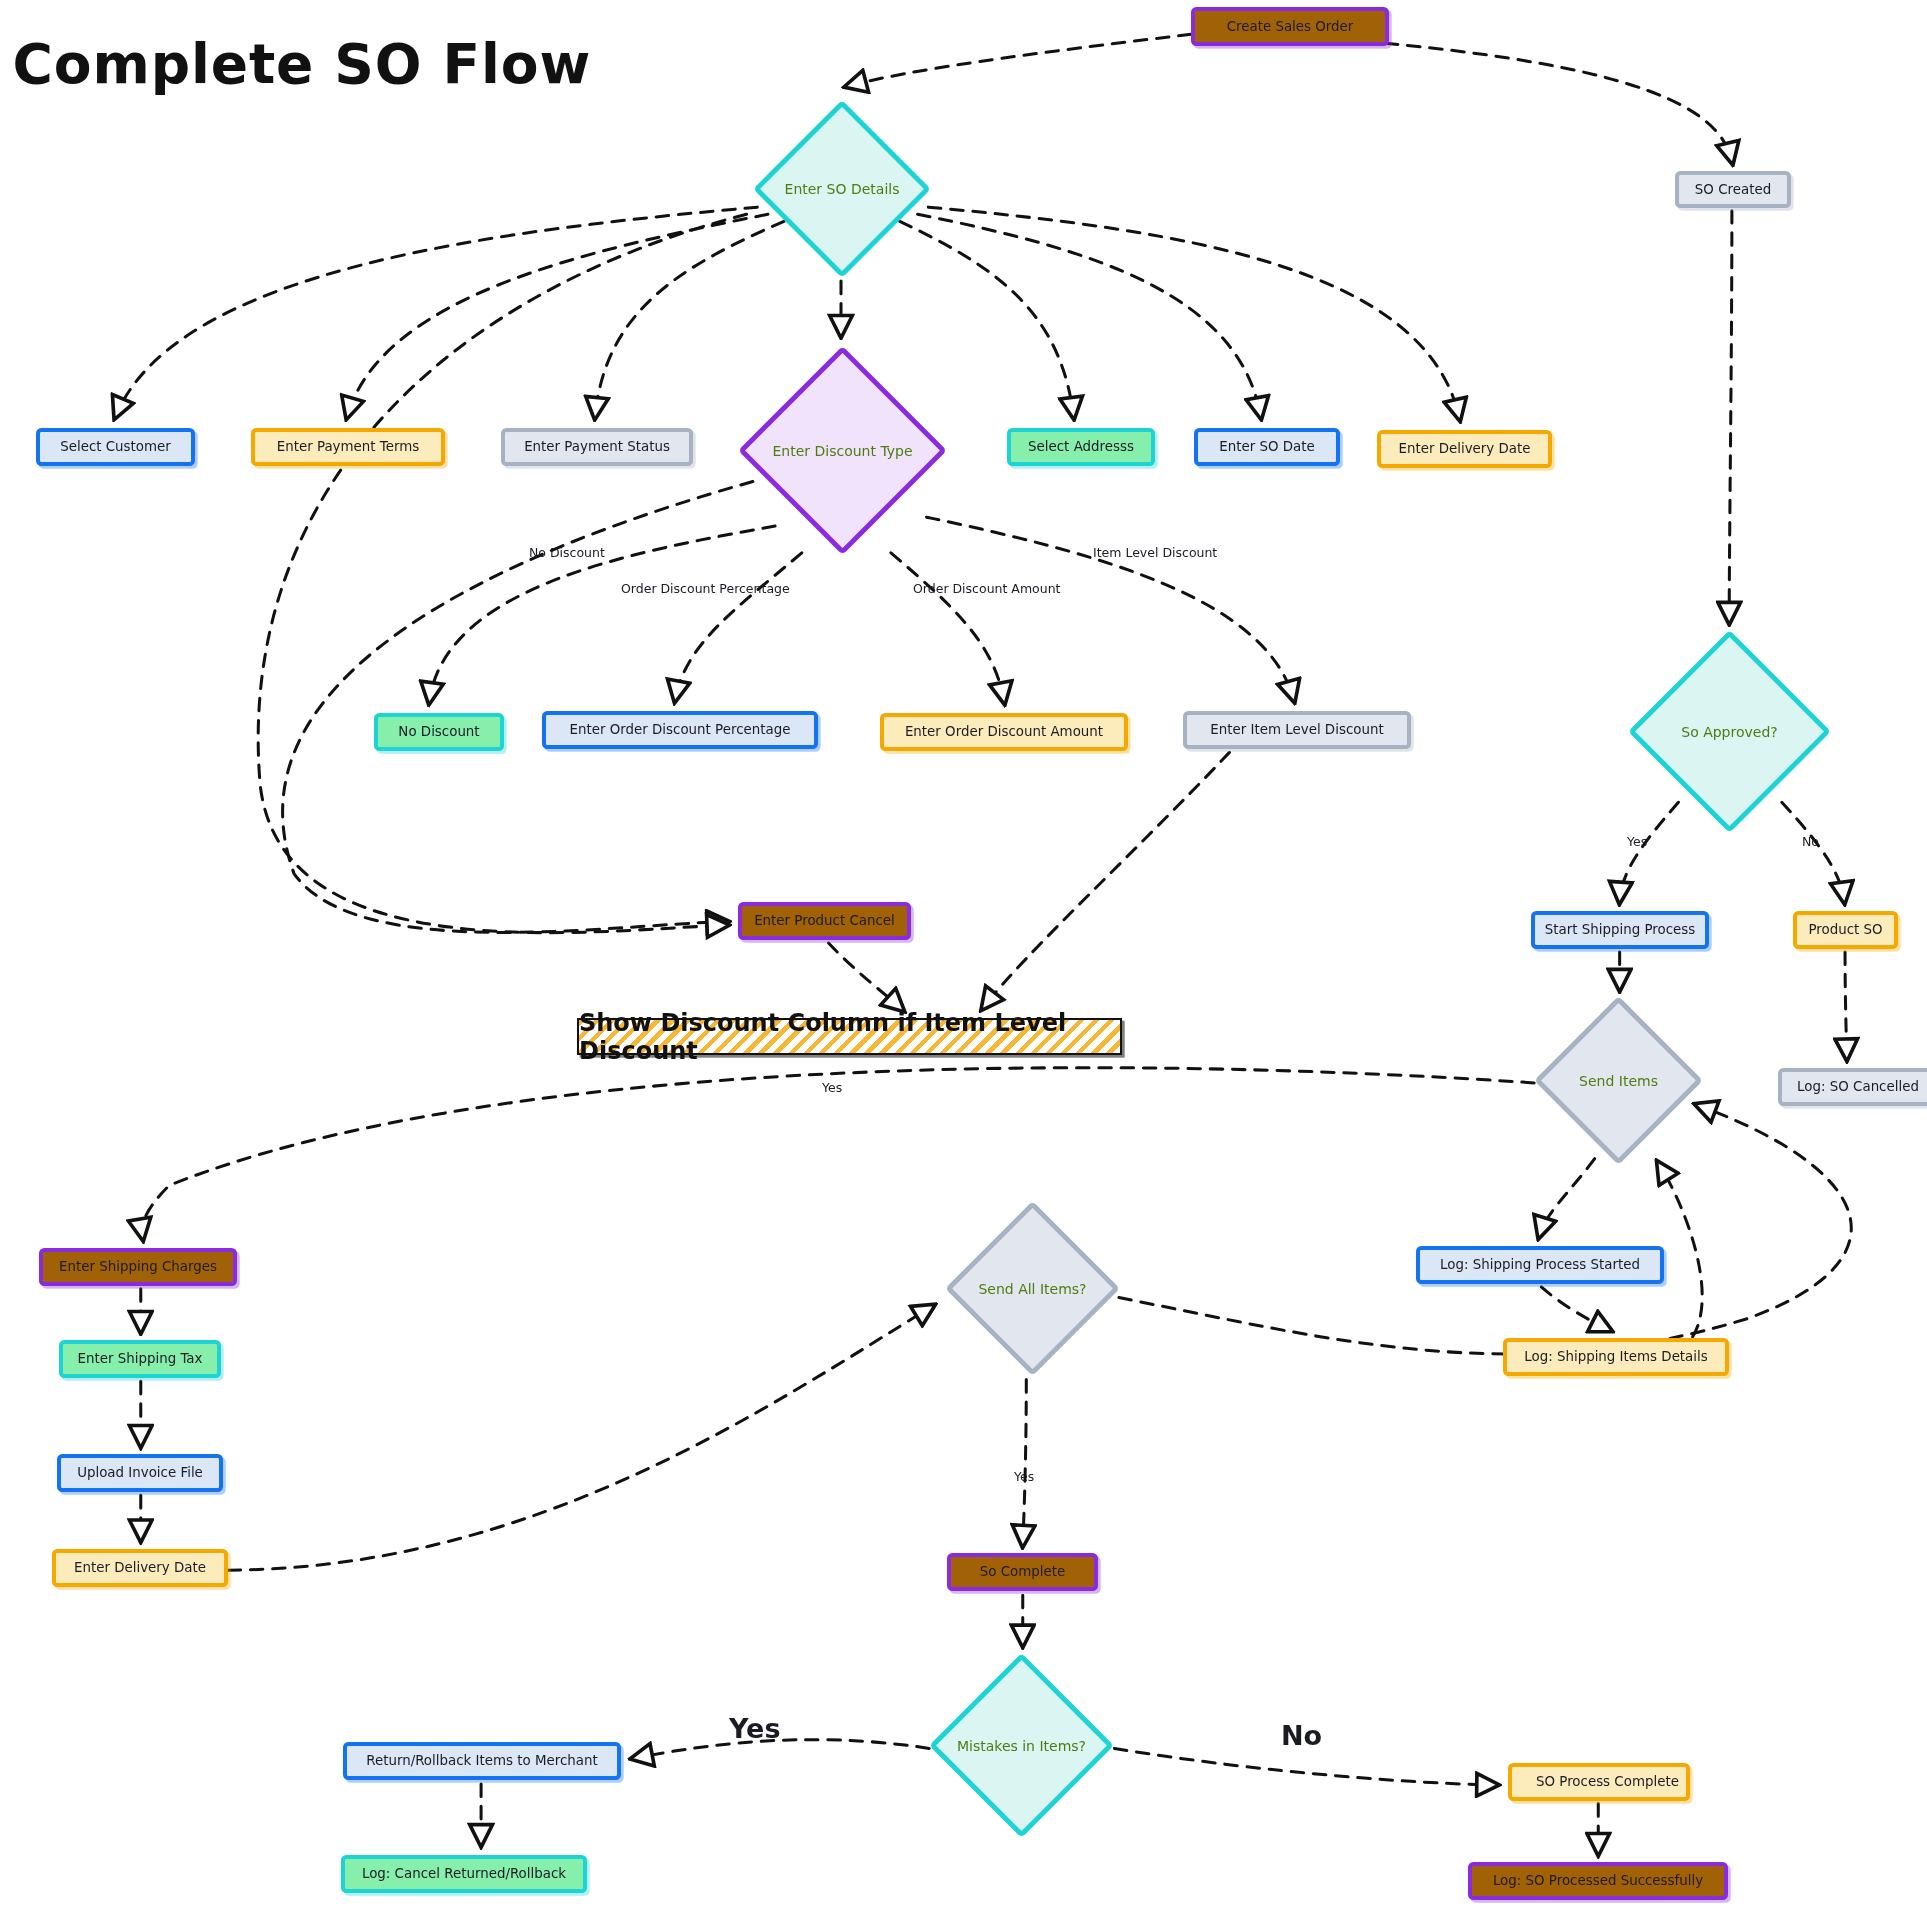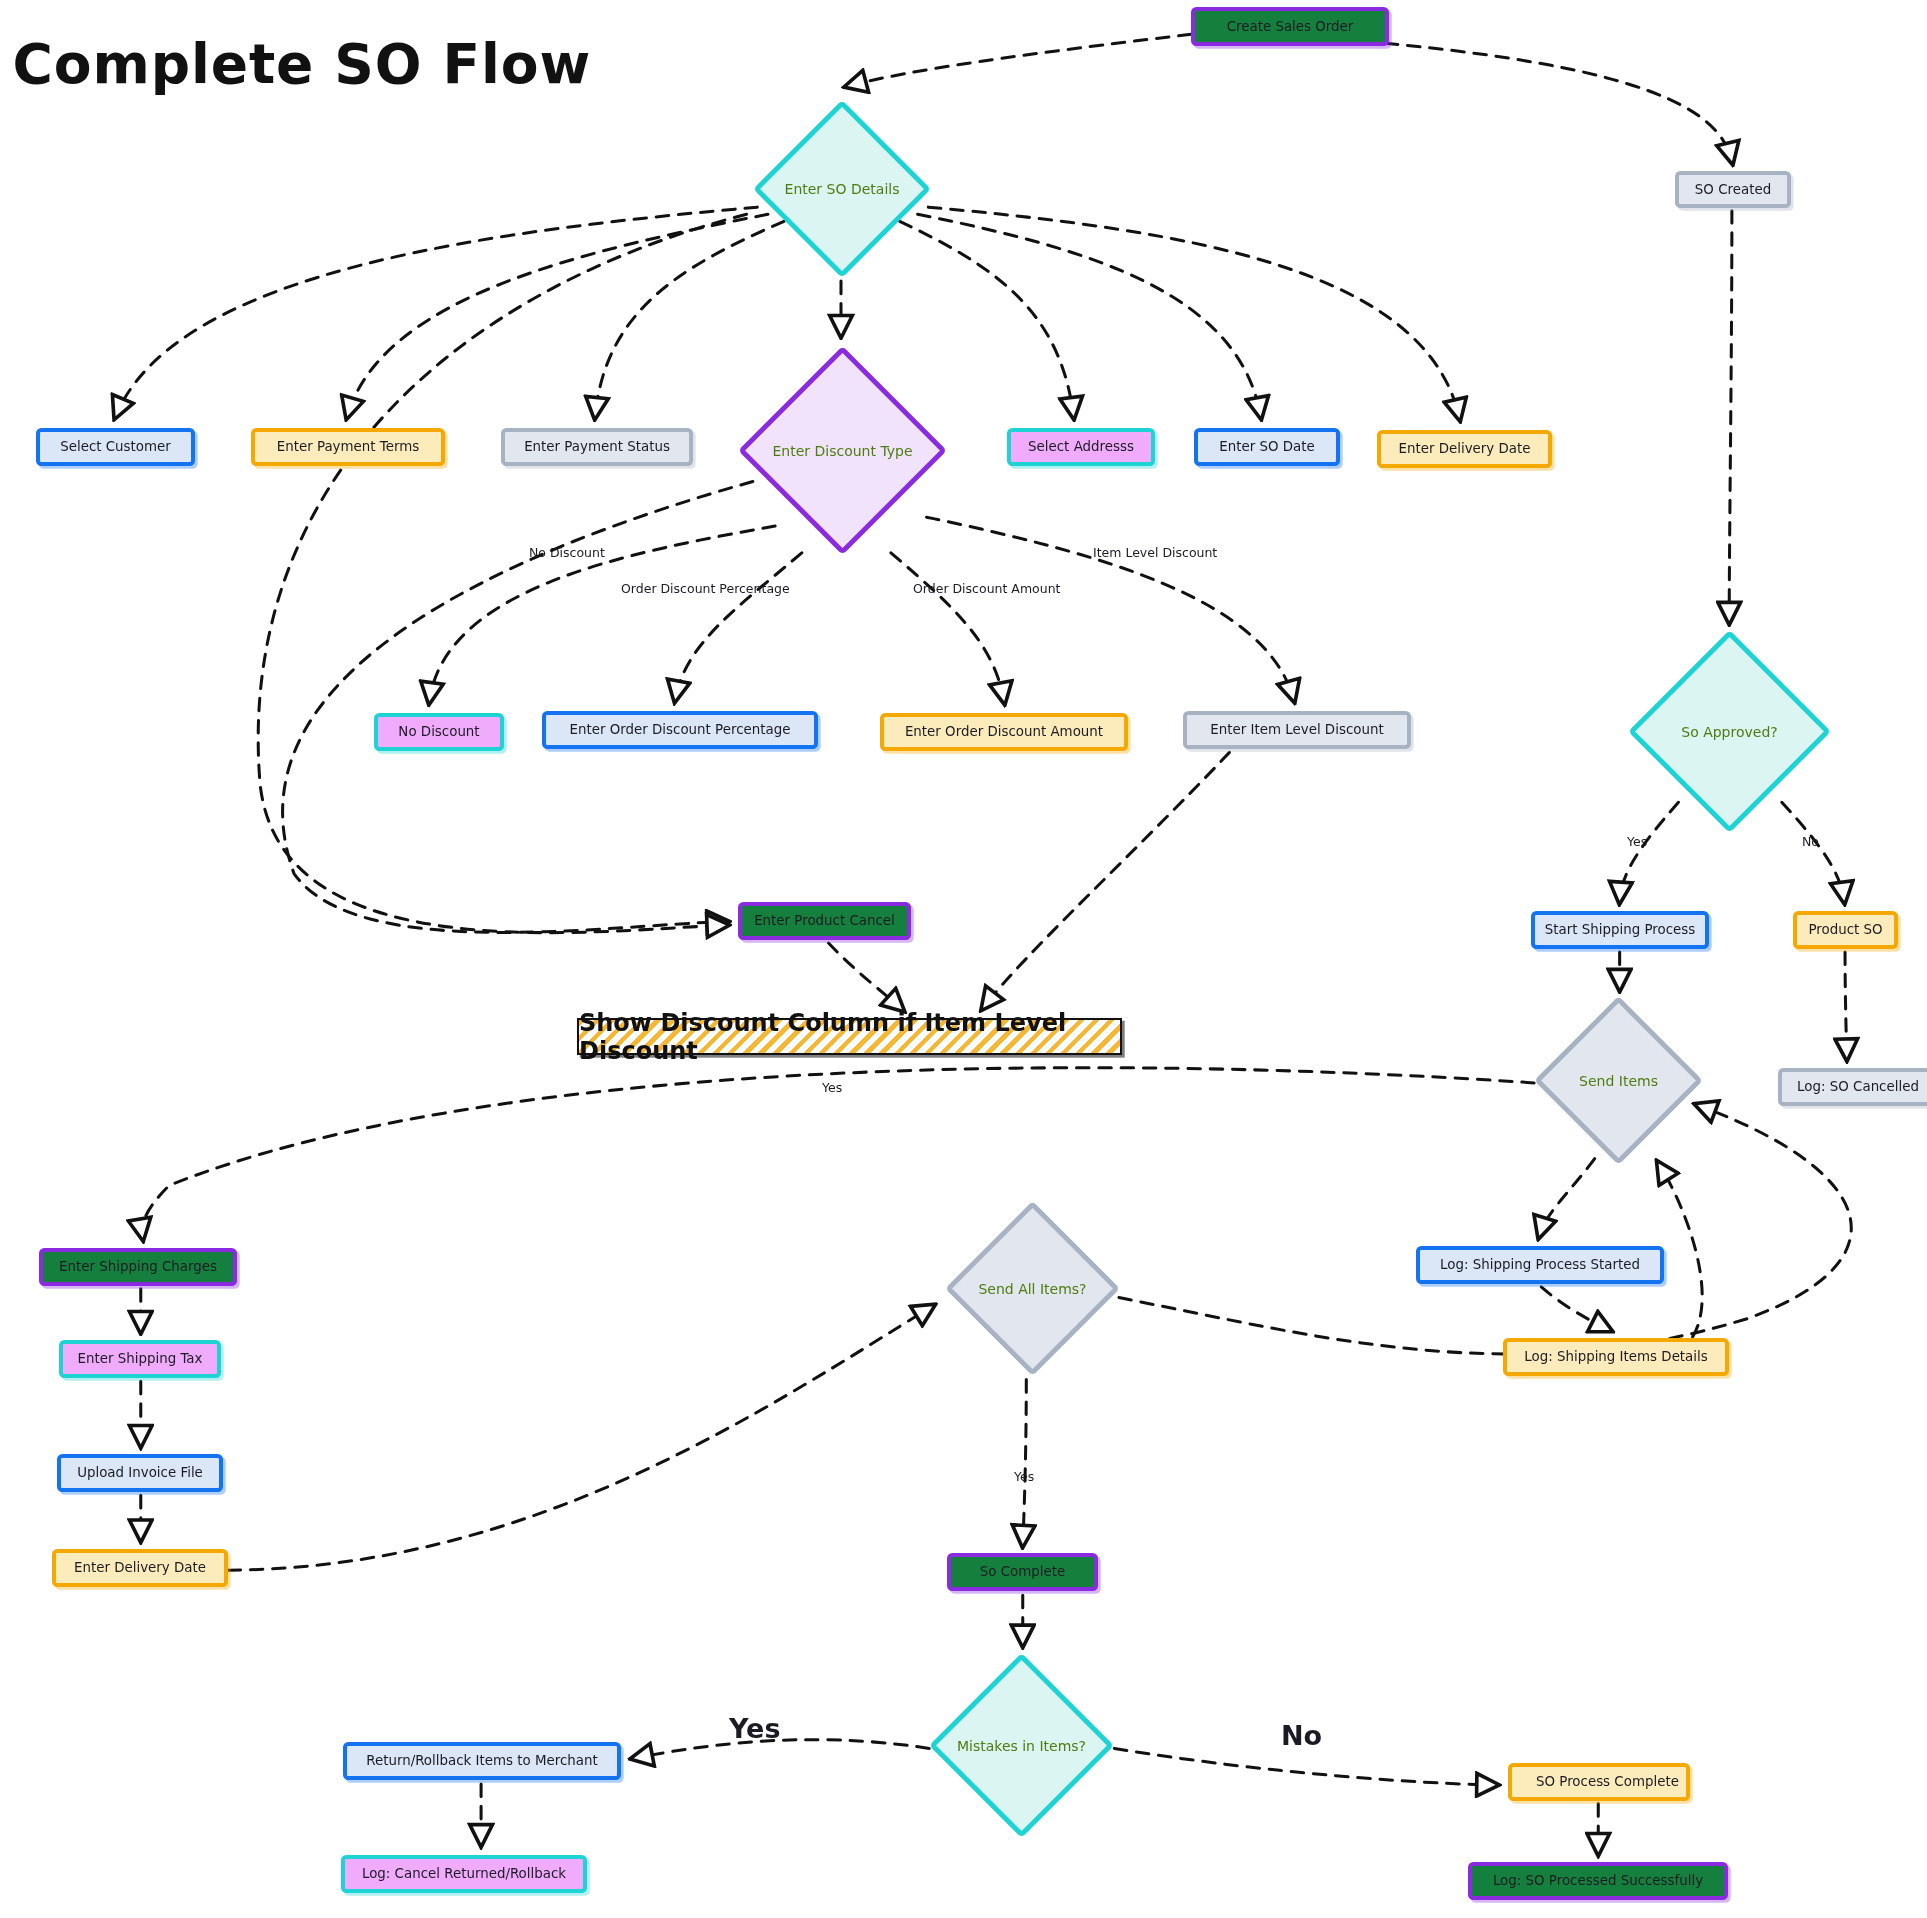--- a/index.html
+++ b/index.html
@@ -40,25 +40,25 @@
     text-align: center;
     border-radius: 5.3px;
     font-size: 13.4px;
     color: #1b1b23;
     line-height: 1.15;
     padding: 1.8px 7.1px;
     z-index: 5;
   }
   .node .lbl { pointer-events: none; }
 
-  .n-purple { background:#15803d; border:4.5px solid #8a2be2; box-shadow:2.7px 2.7px 0 rgba(138,43,226,.35); }
+  .n-purple { background:#a16207; border:4.5px solid #8a2be2; box-shadow:2.7px 2.7px 0 rgba(138,43,226,.35); }
   .n-blue   { background:#dbe6f7; border:4.5px solid #1473f0; box-shadow:2.7px 2.7px 0 rgba(20,115,240,.35); }
   .n-orange { background:#fdecbb; border:4.5px solid #f5a800; box-shadow:2.7px 2.7px 0 rgba(245,168,0,.35); }
   .n-gray   { background:#e2e7ef; border:4.5px solid #a7b3c2; box-shadow:2.7px 2.7px 0 rgba(167,179,194,.35); }
-  .n-teal   { background:#f0abfc; border:4.5px solid #1ed3d3; box-shadow:2.7px 2.7px 0 rgba(30,211,211,.35); }
+  .n-teal   { background:#86efac; border:4.5px solid #1ed3d3; box-shadow:2.7px 2.7px 0 rgba(30,211,211,.35); }
 
   
   .dia {
     position: absolute;
     z-index: 5;
   }
   .dia .shape {
     position: absolute; left:0; top:0; width:100%; height:100%;
     transform: rotate(45deg) scale(.707);
     border-radius: 7.1px;

